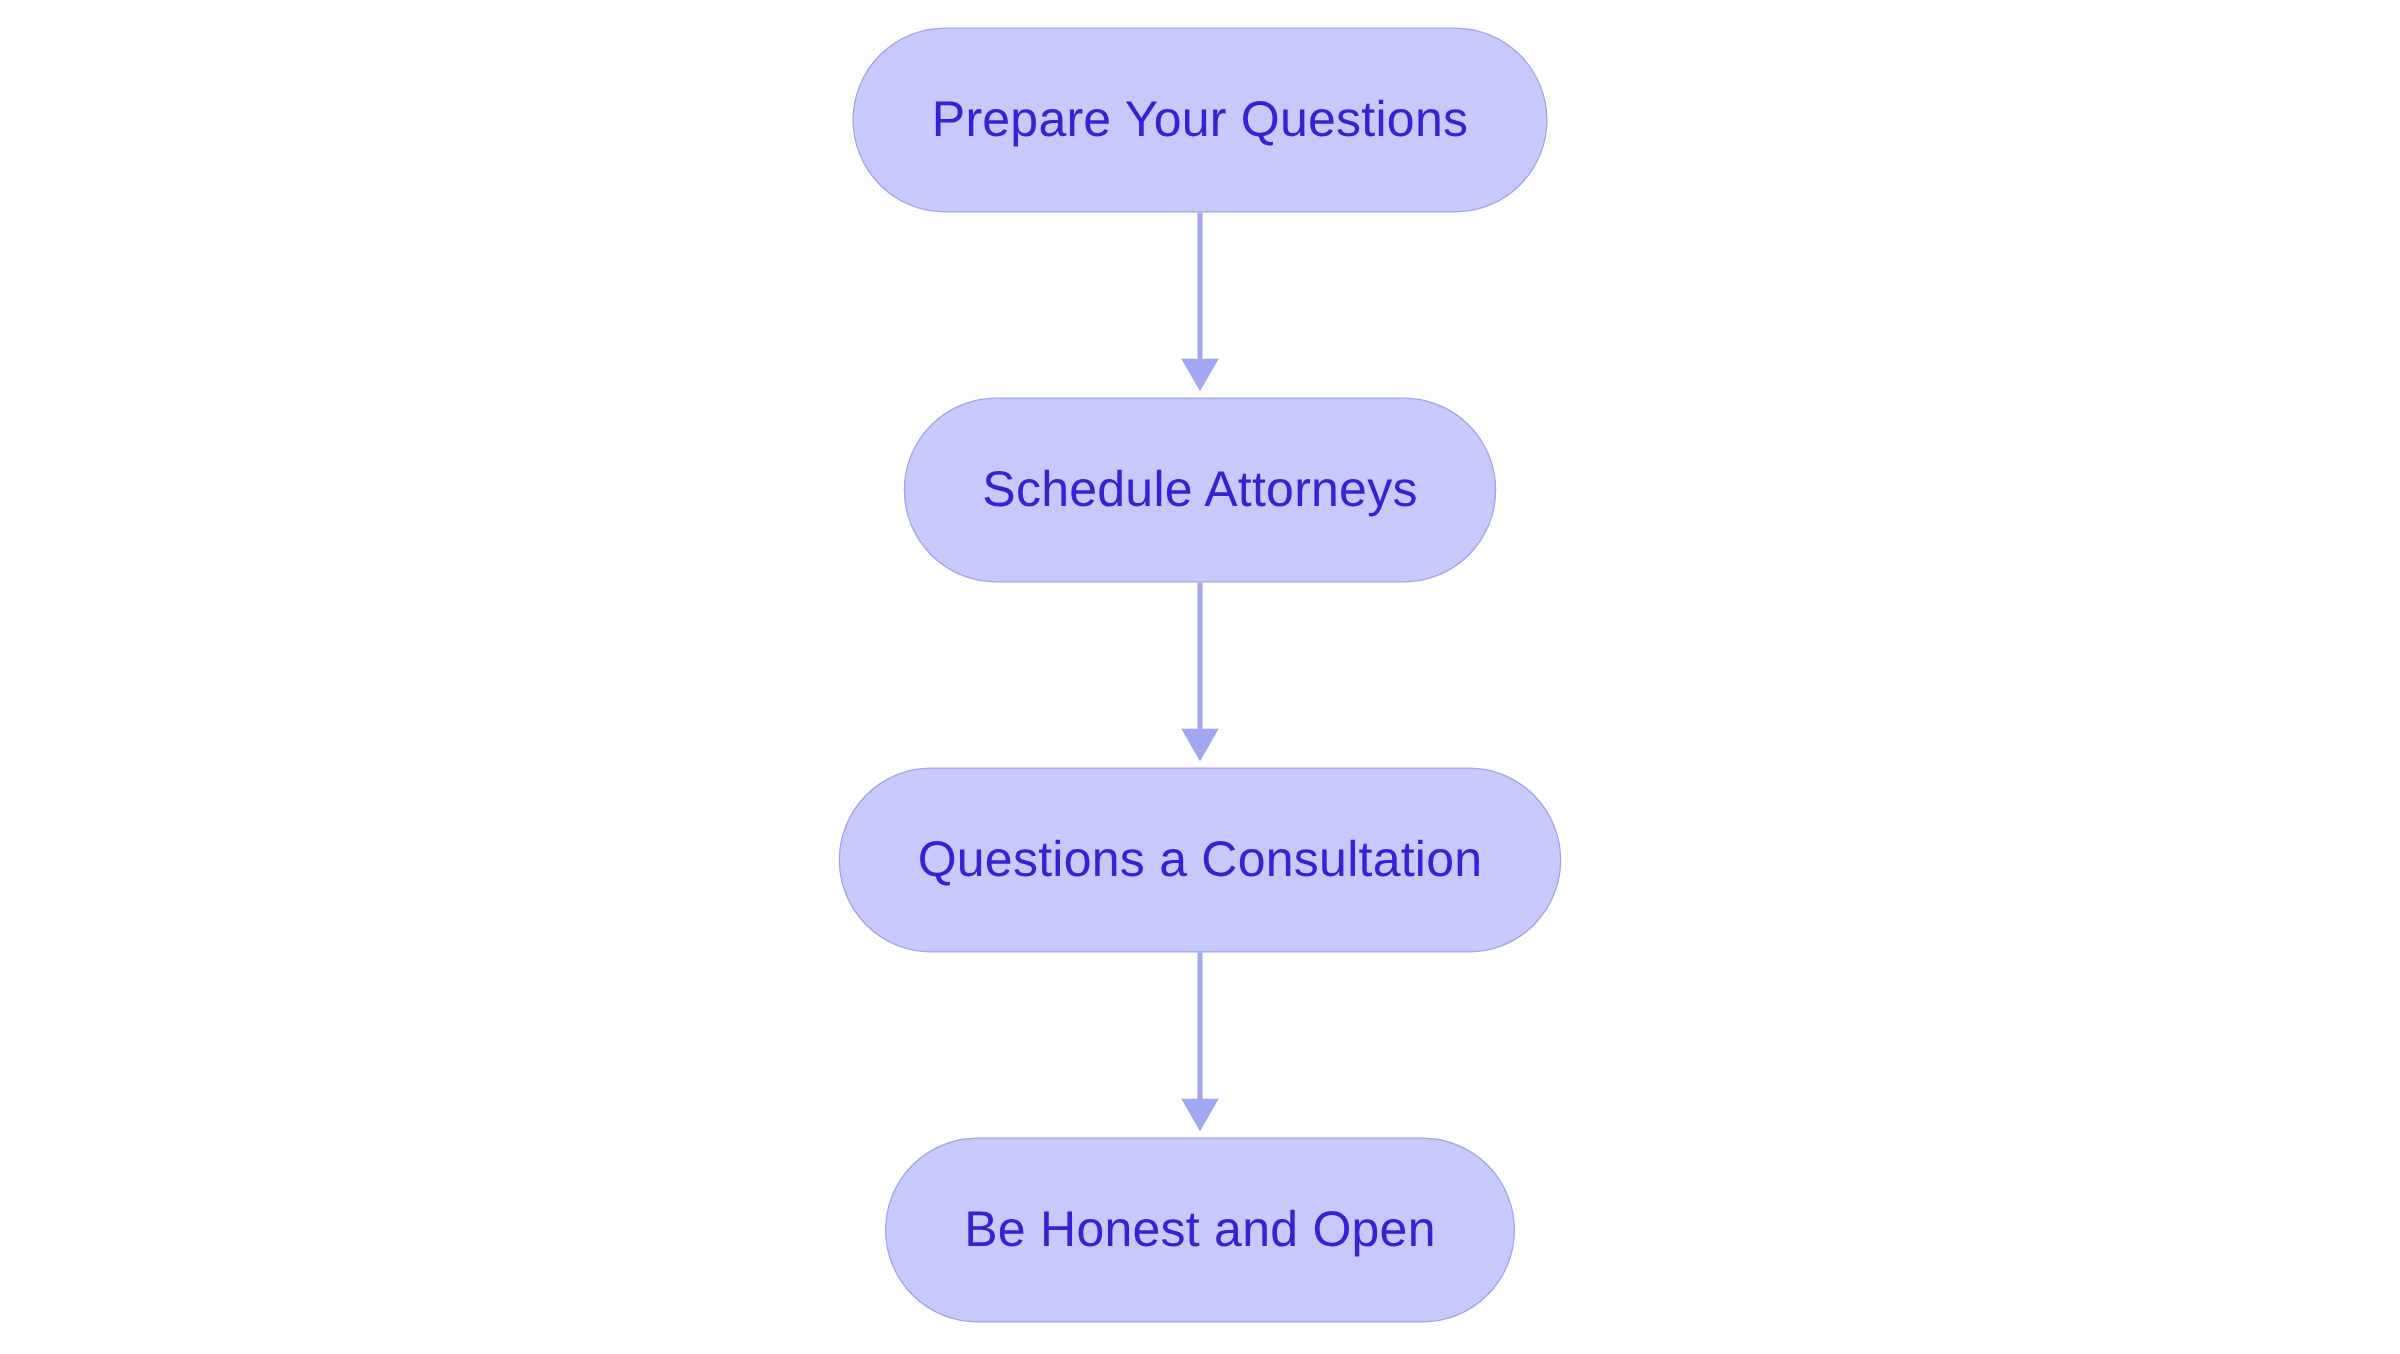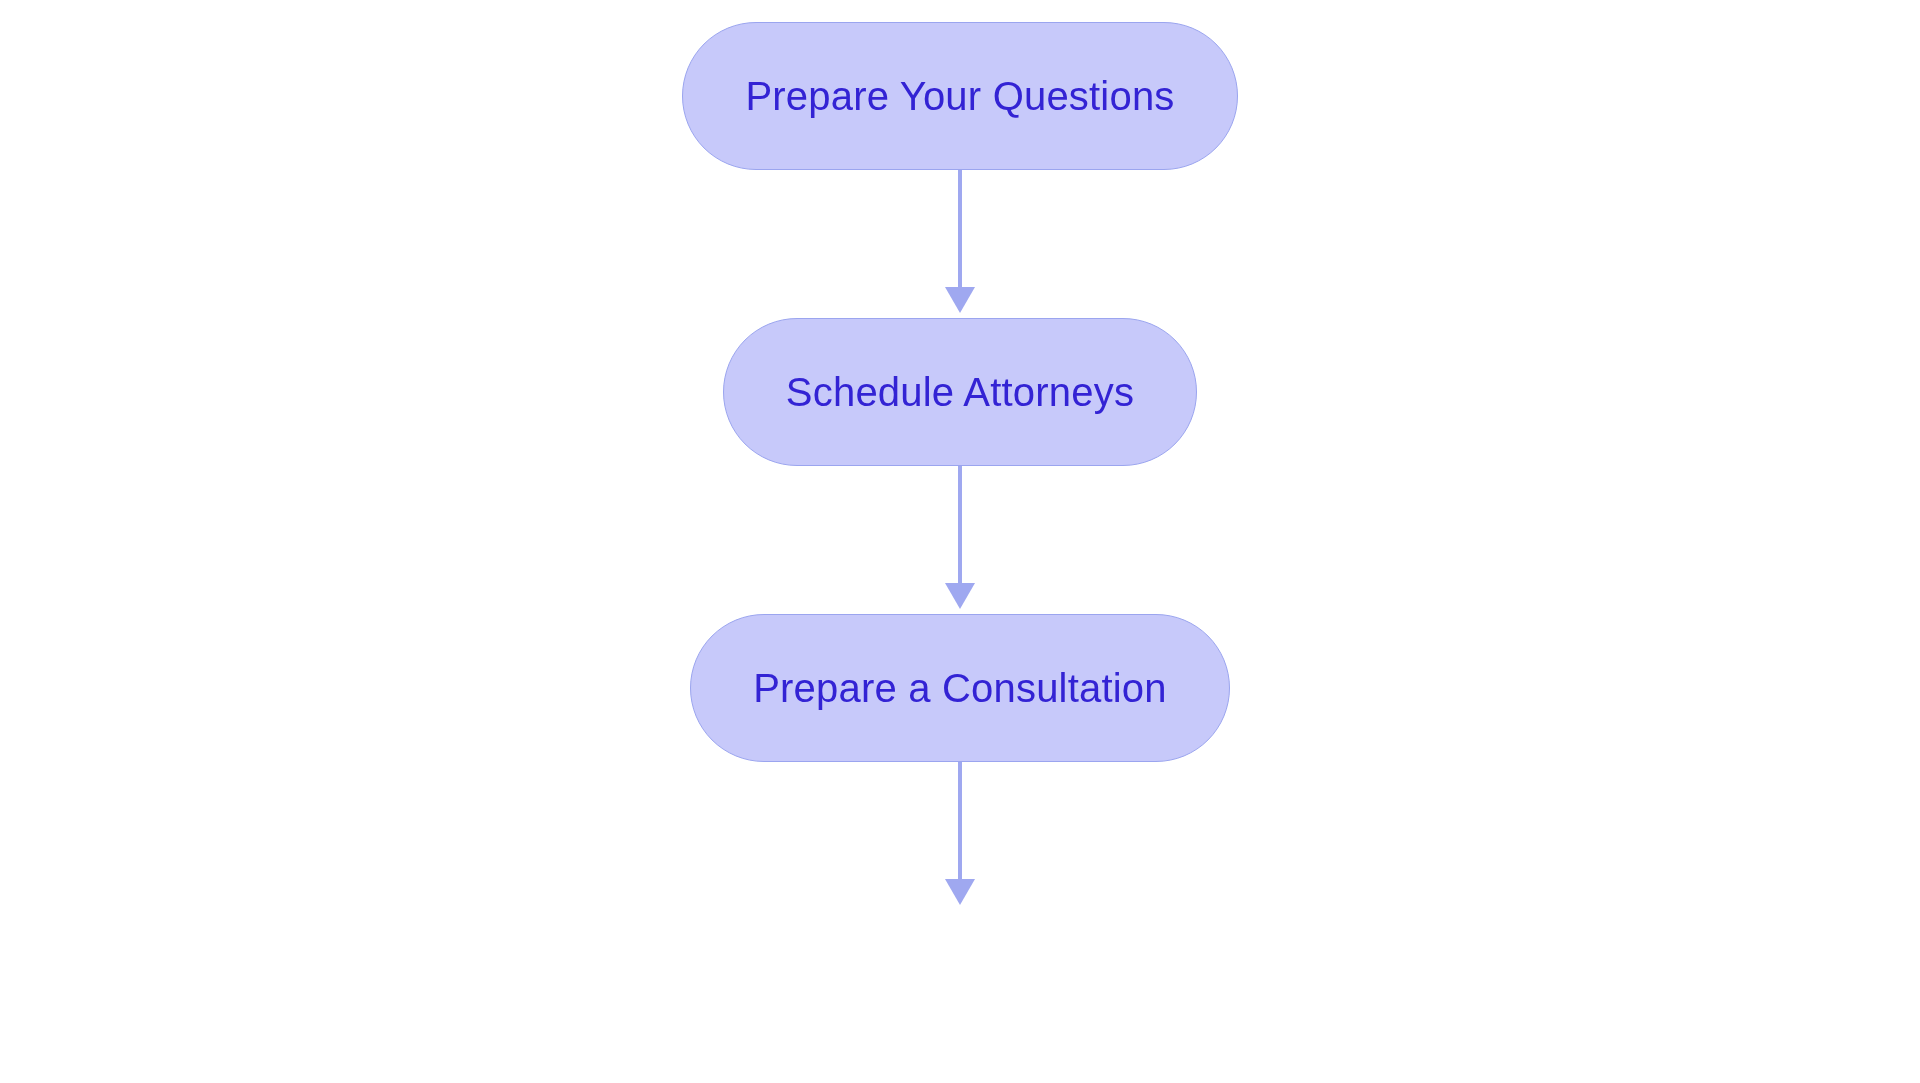--- a/index.html
+++ b/index.html
@@ -111,23 +111,26 @@
     <div class="node">
       <span class="node-label">Schedule Attorneys</span>
     </div>
 
     <div class="connector">
       <div class="connector-line"></div>
       <div class="connector-arrowhead"></div>
     </div>
 
     <div class="node">
-      <span class="node-label">Prepare a Consultation</span>
+      <span class="node-label">Questions a Consultation</span>
     </div>
 
     <div class="connector">
       <div class="connector-line"></div>
       <div class="connector-arrowhead"></div>
     </div>
 
+    <div class="node">
+      <span class="node-label">Be Honest and Open</span>
+    </div>
 
   </div>
 </div>
 
 </body></html>

